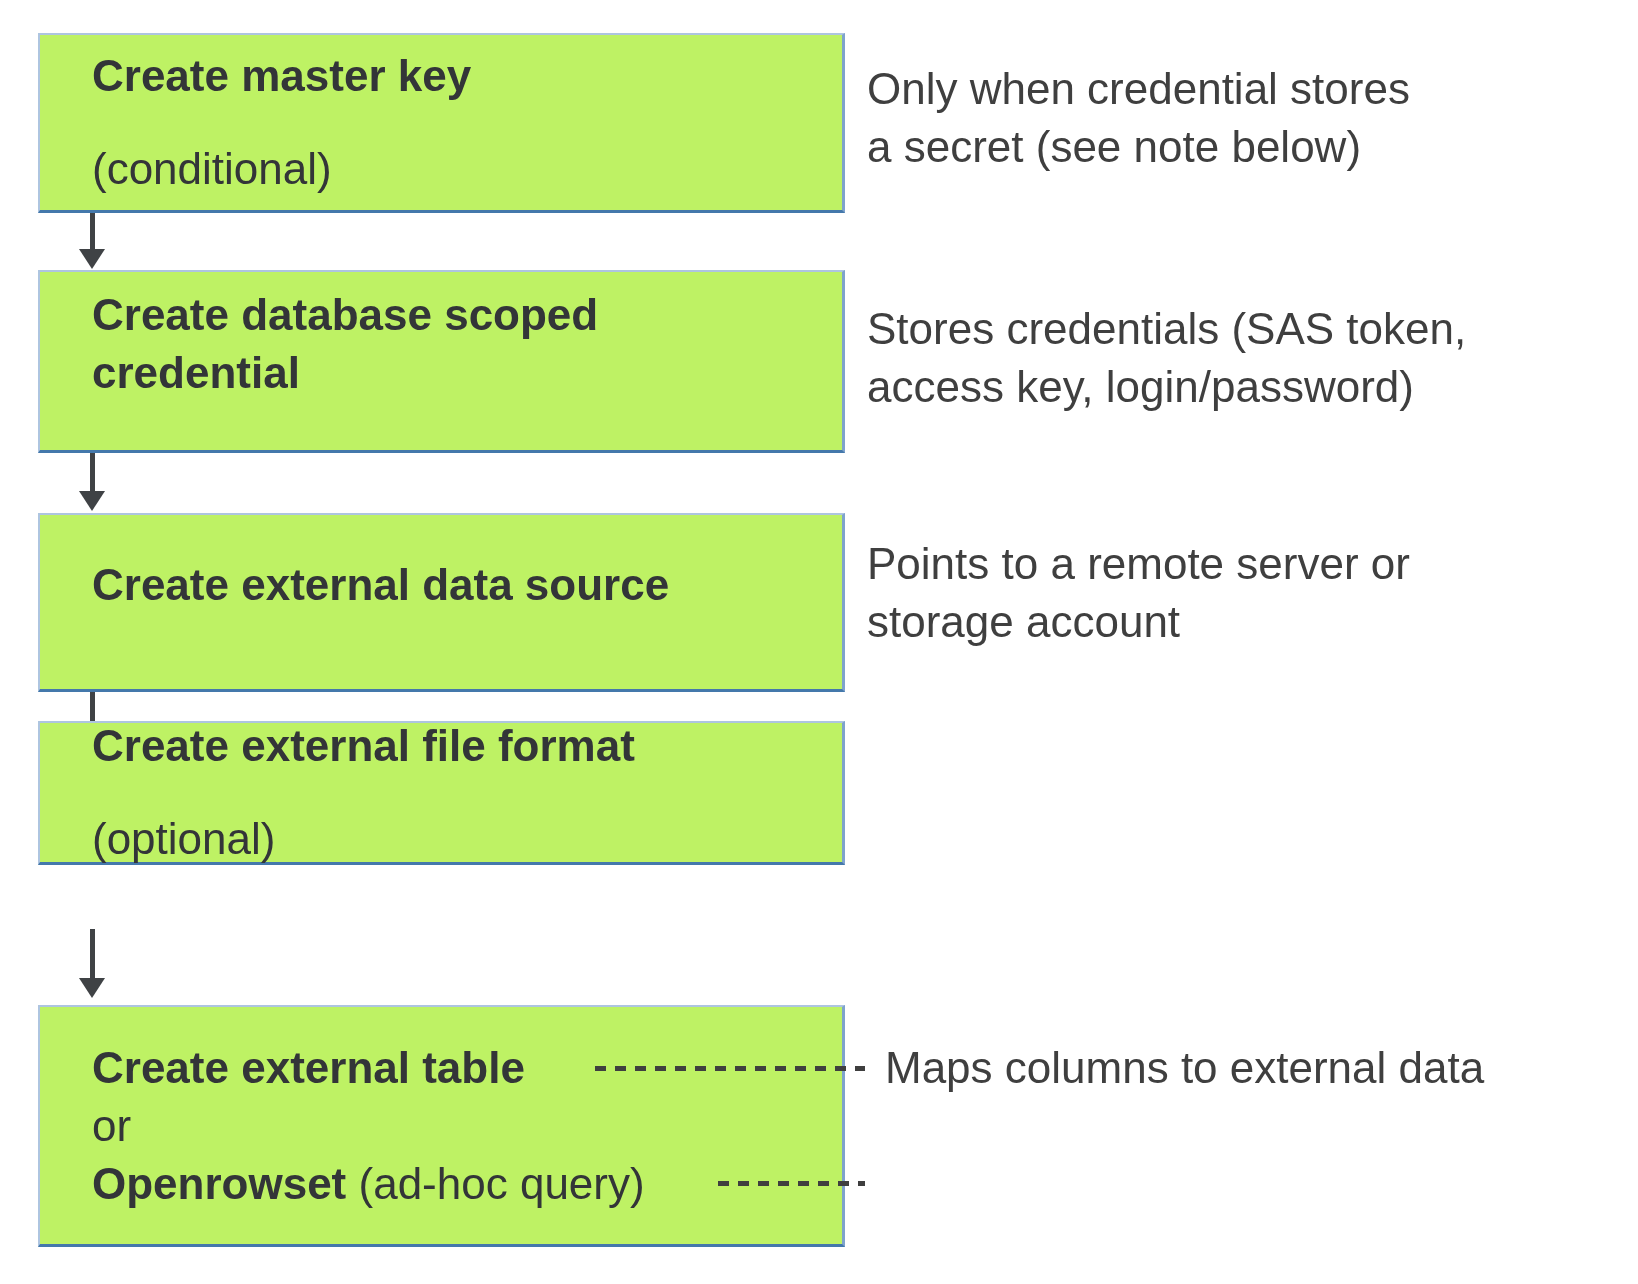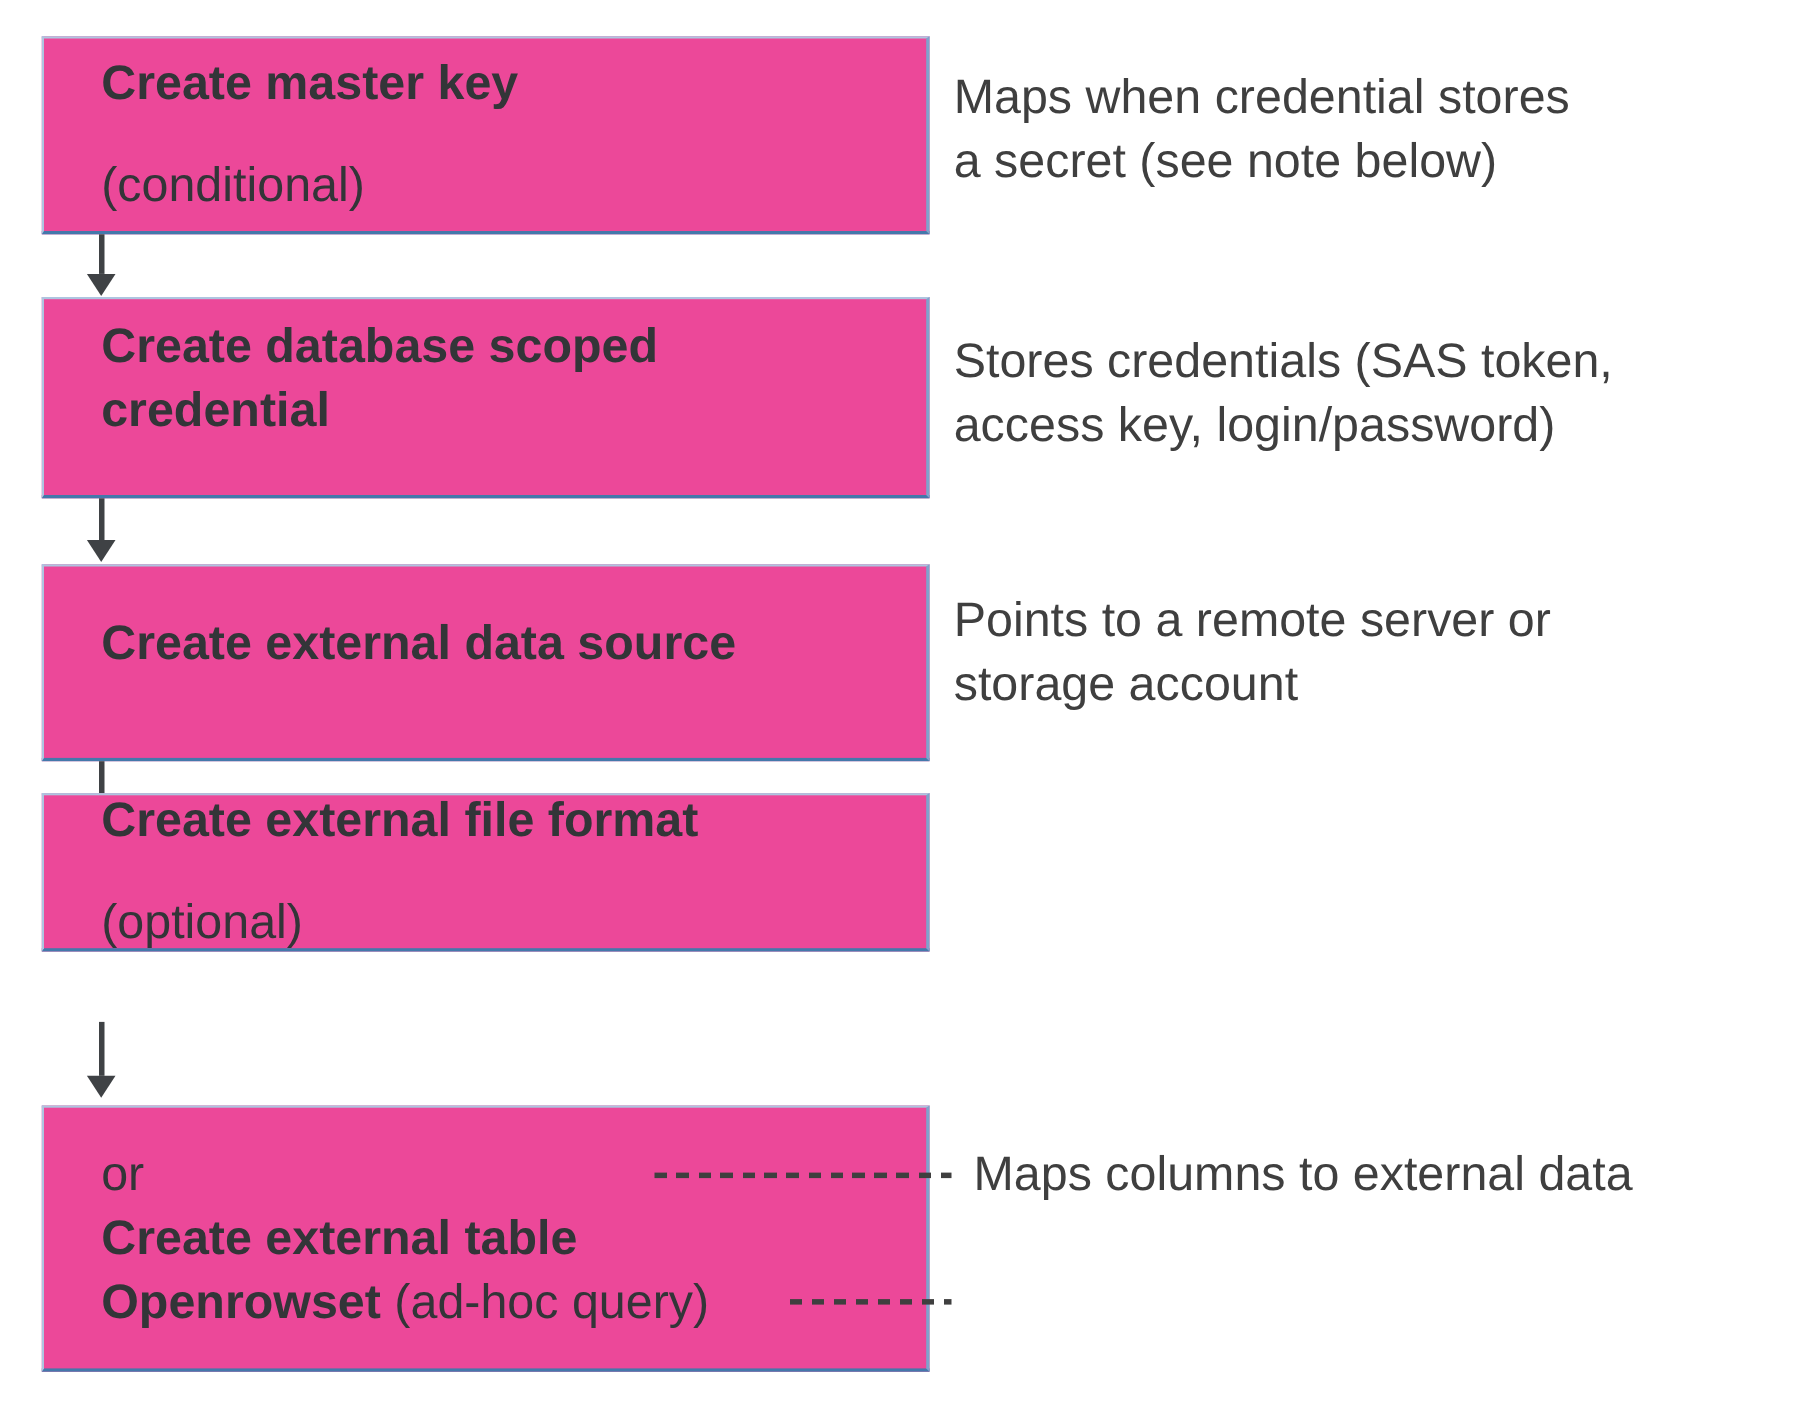--- a/index.html
+++ b/index.html
@@ -13,21 +13,21 @@
     height: 1284px;
     background: #ffffff;
     font-family: "Liberation Sans", sans-serif;
     overflow: hidden;
   }
   .step-box {
     position: absolute;
     left: 38px;
     width: 807px;
     box-sizing: border-box;
-    background: #ec4899;
+    background: #bef264;
     border: 2px solid #aec5e0;
     border-right: 3px solid #7fa3cc;
     border-bottom: 3px solid #4478ab;
     display: flex;
     flex-direction: column;
     justify-content: center;
     padding: 0 30px 0 52px;
   }
   .step-title {
     font-size: 44px;
@@ -88,21 +88,21 @@
 </style>
 </head>
 <body>
 
 <div class="canvas">
 
   <div class="step-box" style="top:33px;height:180px">
     <div class="step-title">Create master key</div>
     <div class="step-subtitle">(conditional)</div>
   </div>
-  <div class="annotation" style="top:60px">Maps when credential stores
+  <div class="annotation" style="top:60px">Only when credential stores
 a secret (see note below)</div>
 
   <div class="flow-arrow" style="top:213px;height:56px">
     <div class="arrow-stem"></div>
     <div class="arrow-head"></div>
   </div>
 
   <div class="step-box" style="top:270px;height:183px">
     <div class="step-title">Create database scoped credential</div>
     <div class="step-subtitle"></div>
@@ -132,24 +132,24 @@
     <div class="step-subtitle">(optional)</div>
   </div>
 
   <div class="flow-arrow" style="top:929px;height:69px">
     <div class="arrow-stem"></div>
     <div class="arrow-head"></div>
   </div>
 
   <div class="step-box" style="top:1005px;height:242px">
     <div class="step-line">
-      <span class="reg">or</span>
+      <span class="bold">Create external table</span>
     </div>
     <div class="step-line">
-      <span class="bold">Create external table</span>
+      <span class="reg">or</span>
     </div>
     <div class="step-line">
       <span class="bold">Openrowset</span><span class="reg"> (ad-hoc query)</span>
     </div>
   </div>
 
   <div class="dash-line" style="top:1066px;left:595px;width:270px"></div>
   <div class="dash-line" style="top:1181px;left:718px;width:147px"></div>
 
   <div class="annotation align-dash" style="top:1039px">Maps columns to external data</div>

